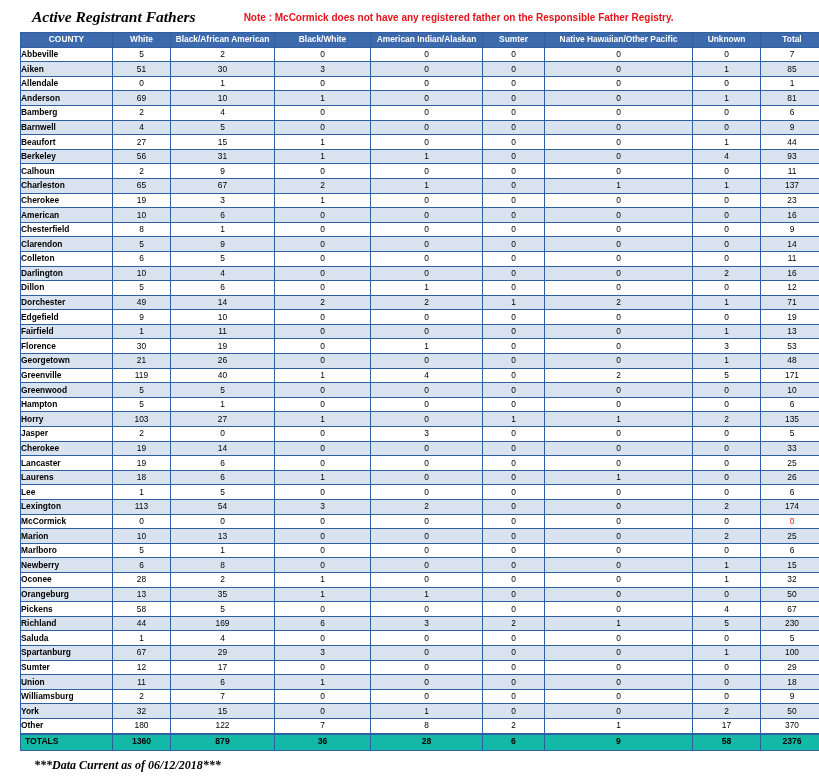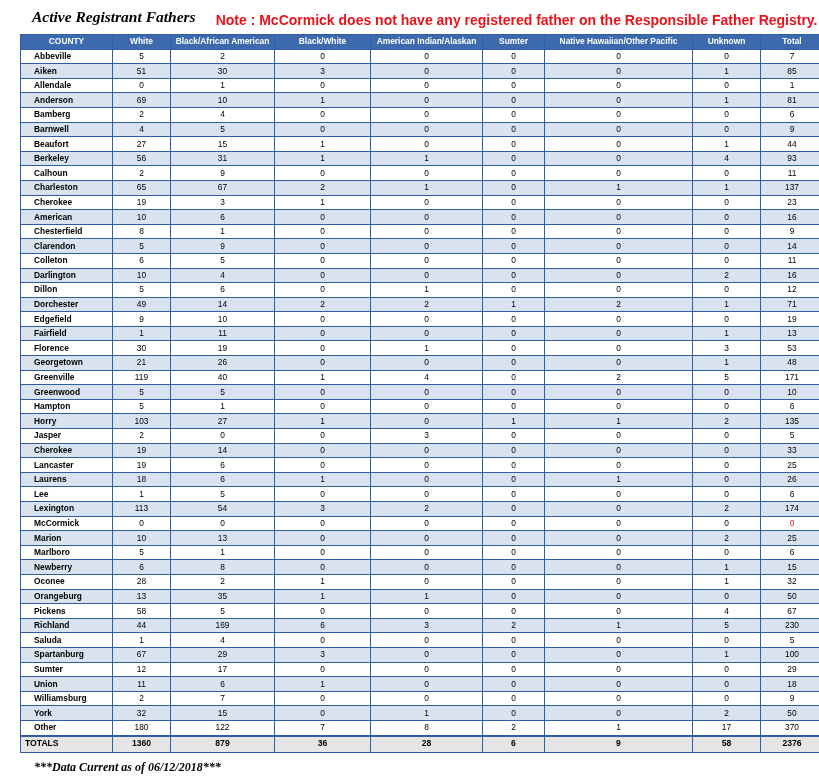--- a/index.html
+++ b/index.html
@@ -29,24 +29,24 @@
   .doc-title {
     font-family: "Liberation Serif", serif;
     font-style: italic;
     font-weight: bold;
     font-size: 15.5px;
     color: #000;
     white-space: nowrap;
     padding-left: 14px;
   }
   .note {
-    font-size: 14px;
+    font-size: 10px;
     font-weight: bold;
     color: #e8131a;
-    margin-left: 20px;
+    margin-left: 48px;
     margin-top: 4px;
     white-space: nowrap;
   }
   table.grid {
     border-collapse: collapse;
     table-layout: fixed;
     width: 783px;
     margin-left: 2px;
   }
   table.grid th, table.grid td {
@@ -69,32 +69,32 @@
   }
   thead th.first {
     border-left: 1px solid #2e5fa3;
     text-align: center;
   }
   thead th.last {
     border-right: 1px solid #2e5fa3;
   }
   tbody td.county {
     text-align: left;
-    padding-left: 13px;
+    padding-left: 0;
     font-weight: bold;
     font-size: 8.4px;
   }
   tbody tr.even td {
     background: #ffffff;
   }
   tbody tr.odd td {
     background: #d9e3f0;
   }
   tbody tr.totals td {
-    background: #e5e5e5;
+    background: #14b8a6;
     font-weight: bold;
     font-size: 8.6px;
     height: 15px;
     border-top: 2px solid #2e5fa3;
   }
   tbody tr.totals td.county {
     text-align: left;
     padding-left: 4px;
   }
   td.zero-red {

